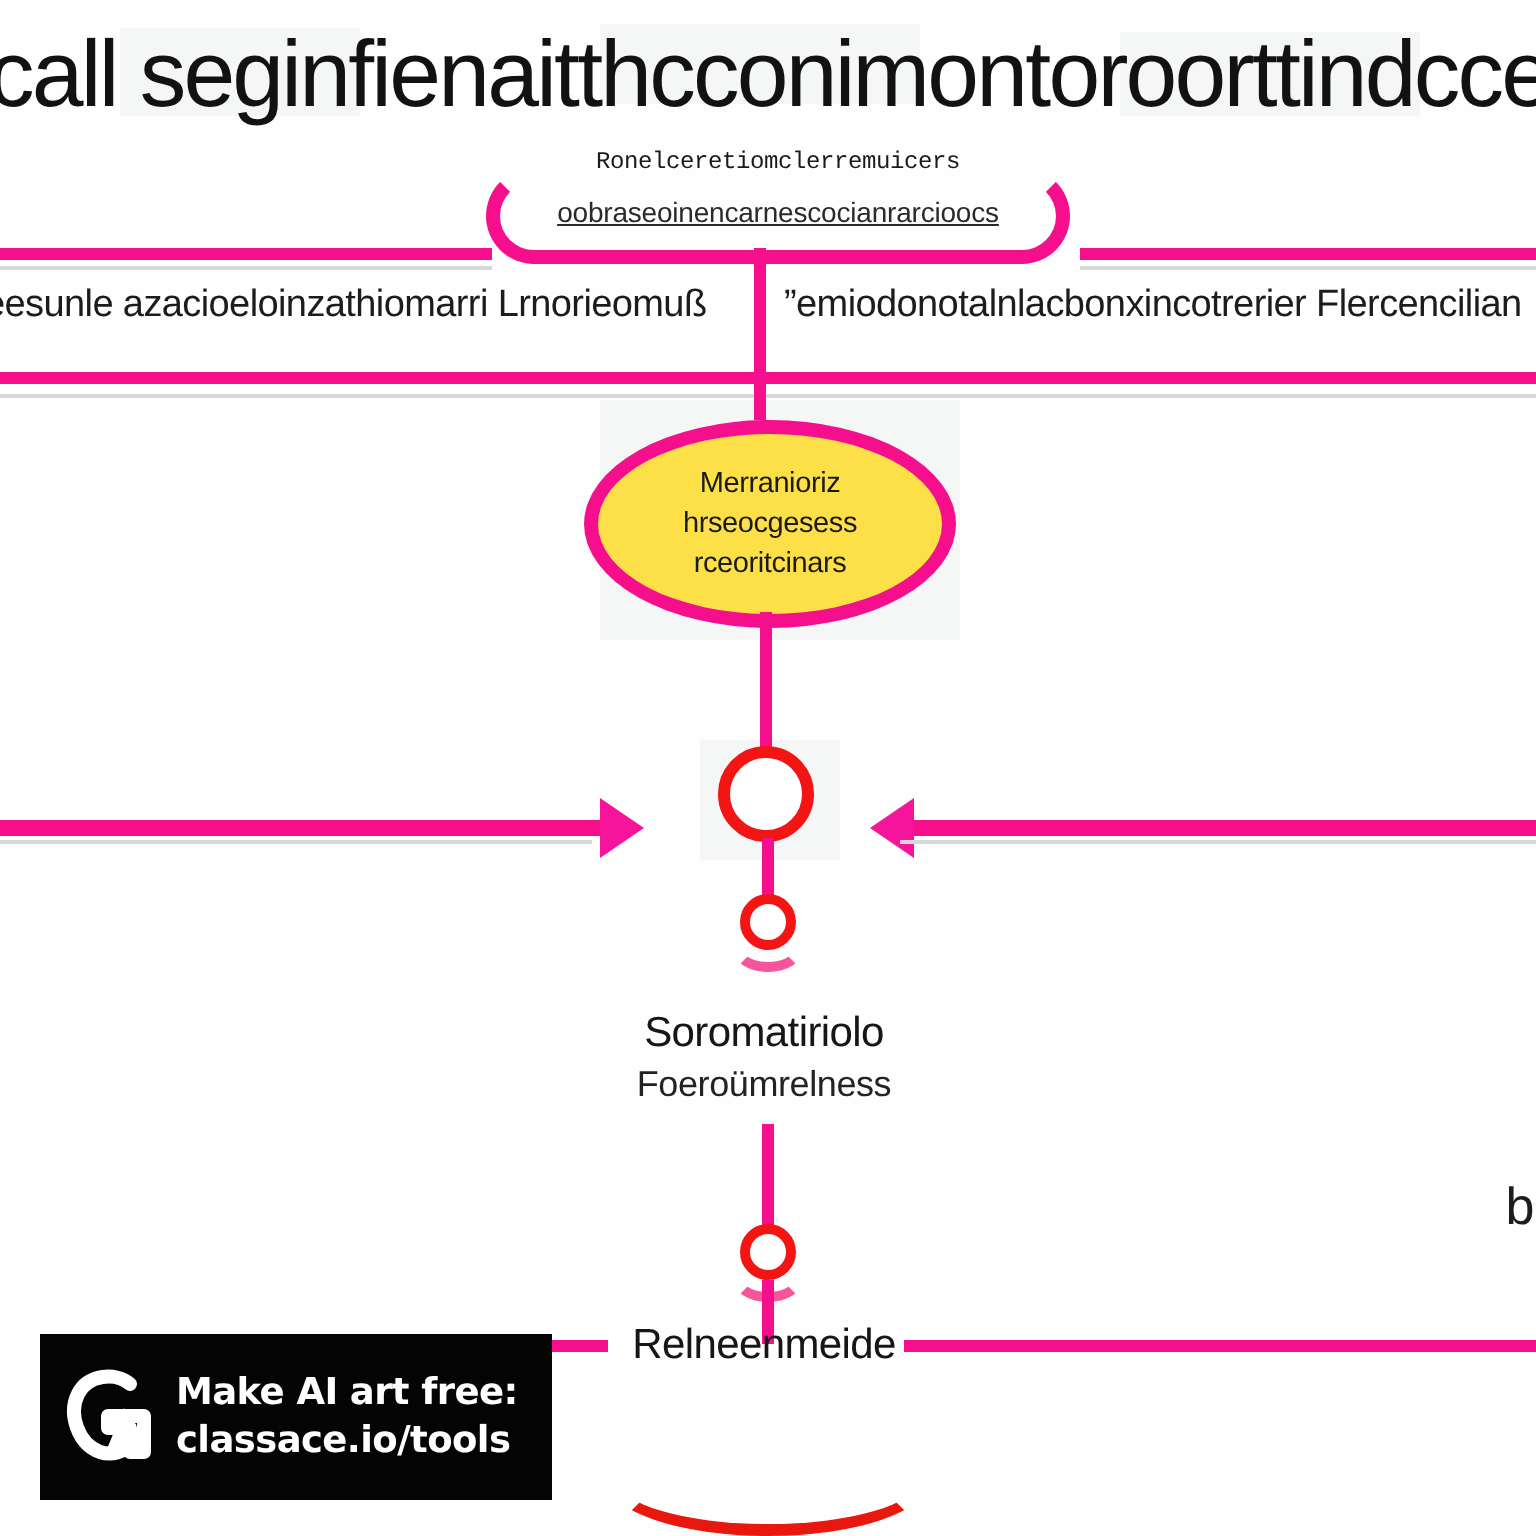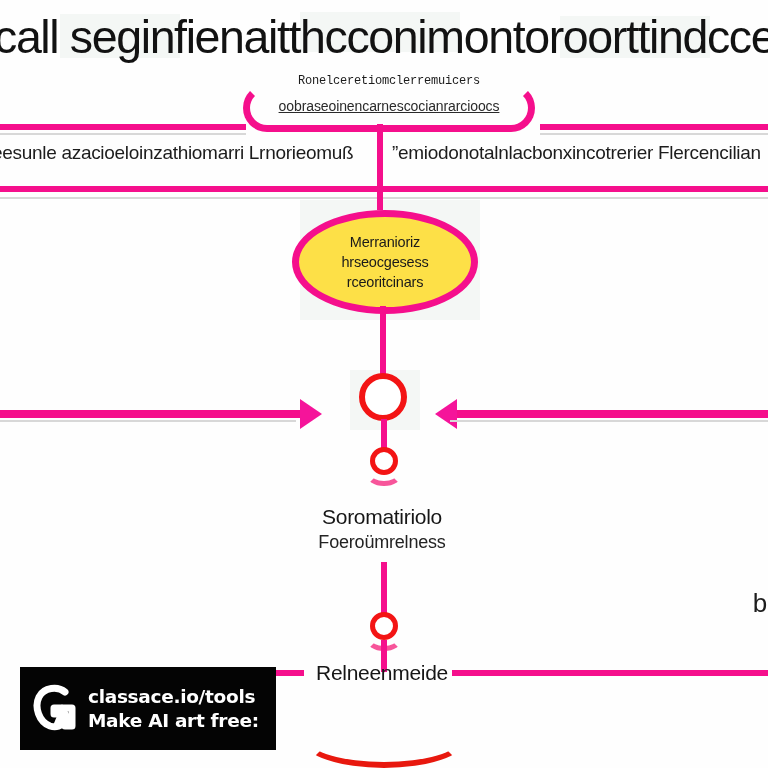--- a/index.html
+++ b/index.html
@@ -327,18 +327,18 @@
   <div class="edge-frag">bl</div>
 
   <div class="watermark">
     <div class="wm-logo">
       <svg viewBox="0 0 46 50" width="46" height="50" aria-hidden="true">
         <path d="M33 8 C26 2, 12 3, 7 13 C2 23, 7 38, 18 42 C24 44, 30 42, 33 38 L33 30 L22 30 L22 24 L40 24 L40 42 L33 42" fill="none" stroke="#ffffff" stroke-width="7" stroke-linecap="round" stroke-linejoin="round"></path>
         <path d="M30 20 L40 44 L20 44 Z" fill="#ffffff"></path>
       </svg>
     </div>
     <div class="wm-text">
+      <span>Make AI art free:</span>
       <span>classace.io/tools</span>
-      <span>Make AI art free:</span>
     </div>
   </div>
 
 </div>
 
 </body></html>

